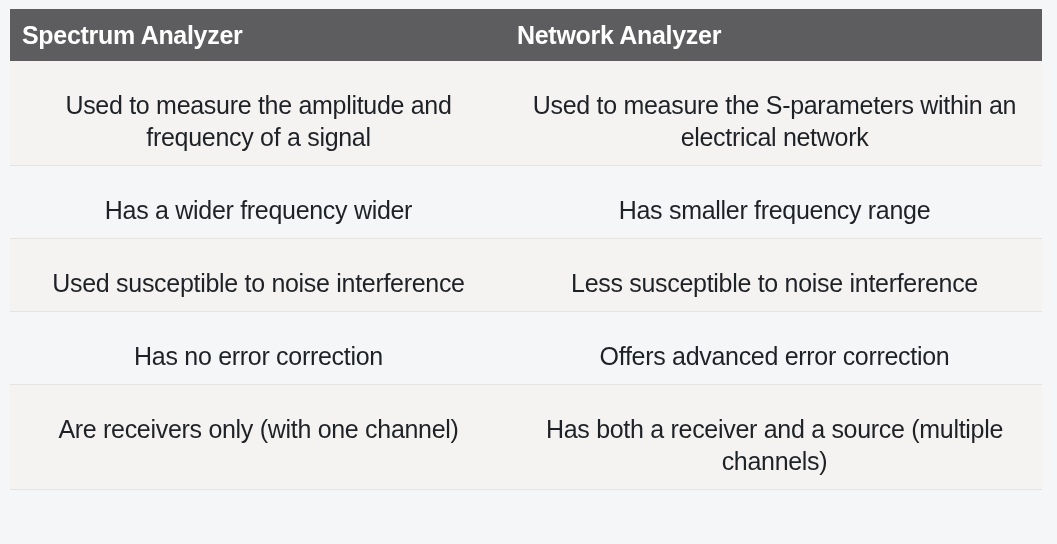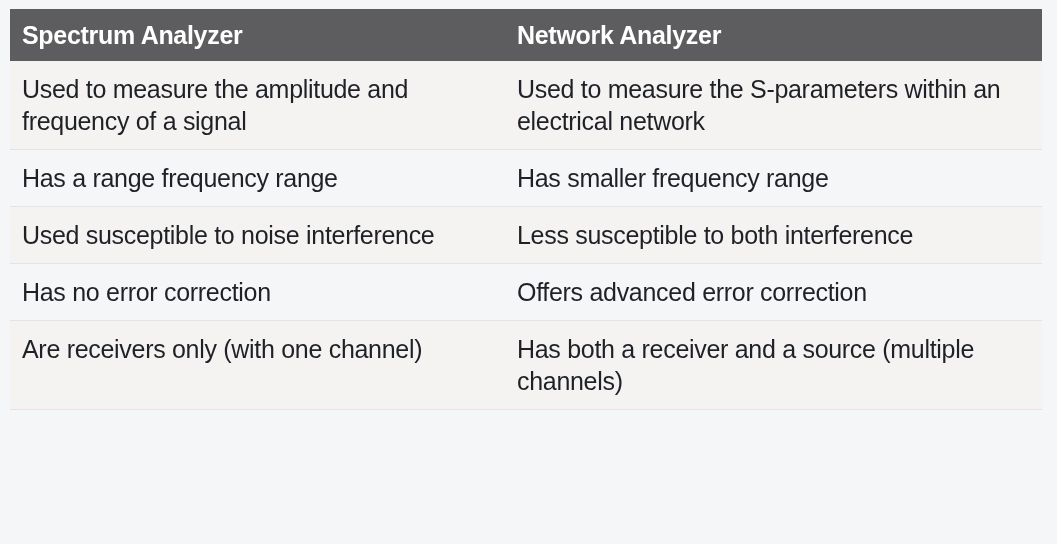--- a/index.html
+++ b/index.html
@@ -45,23 +45,23 @@
     letter-spacing: -0.3px;
     text-align: left;
     vertical-align: middle;
     padding: 10px 10px 10px 12px;
   }
   td {
     font-size: 25px;
     line-height: 32px;
     letter-spacing: -0.3px;
     color: var(--body-text);
-    text-align: left;
+    text-align: center;
     vertical-align: top;
-    padding: 12px 10px 12px 12px;
+    padding: 28px 10px 12px 12px;
     border-bottom: 1px solid var(--divider);
     white-space: pre-line;
   }
   tbody tr:nth-child(odd) td  { background: var(--row-odd-bg); }
   tbody tr:nth-child(even) td { background: var(--row-even-bg); }
 </style>
 </head>
 <body>
 
 <div class="page">
@@ -78,29 +78,29 @@
     </thead>
     <tbody id="table-body">
   <tr>
     <td>Used to measure the amplitude and
 frequency of a signal</td>
     <td>Used to measure the S-parameters within an
 electrical network</td>
   </tr>
 
   <tr>
-    <td>Has a range frequency range</td>
+    <td>Has a wider frequency wider</td>
     <td>Has smaller frequency range</td>
   </tr>
 
 
 
   <tr>
     <td>Used susceptible to noise interference</td>
-    <td>Less susceptible to both interference</td>
+    <td>Less susceptible to noise interference</td>
   </tr>
 
   <tr>
     <td>Has no error correction</td>
     <td>Offers advanced error correction</td>
   </tr>
 
   <tr>
     <td>Are receivers only (with one channel)</td>
     <td>Has both a receiver and a source (multiple

